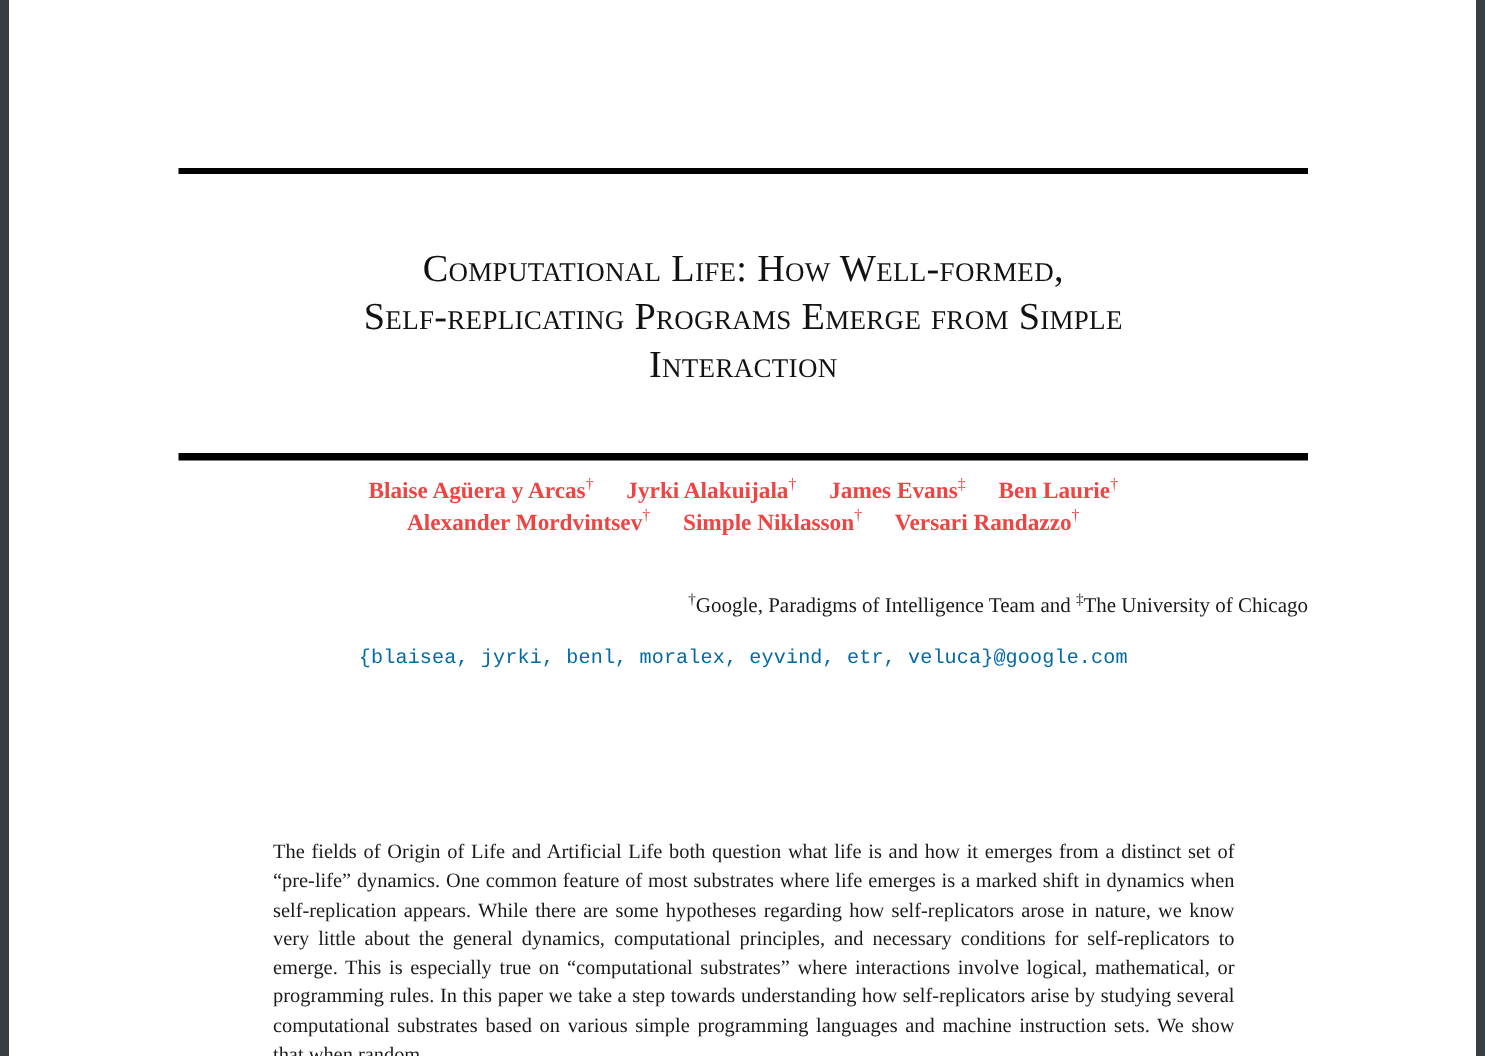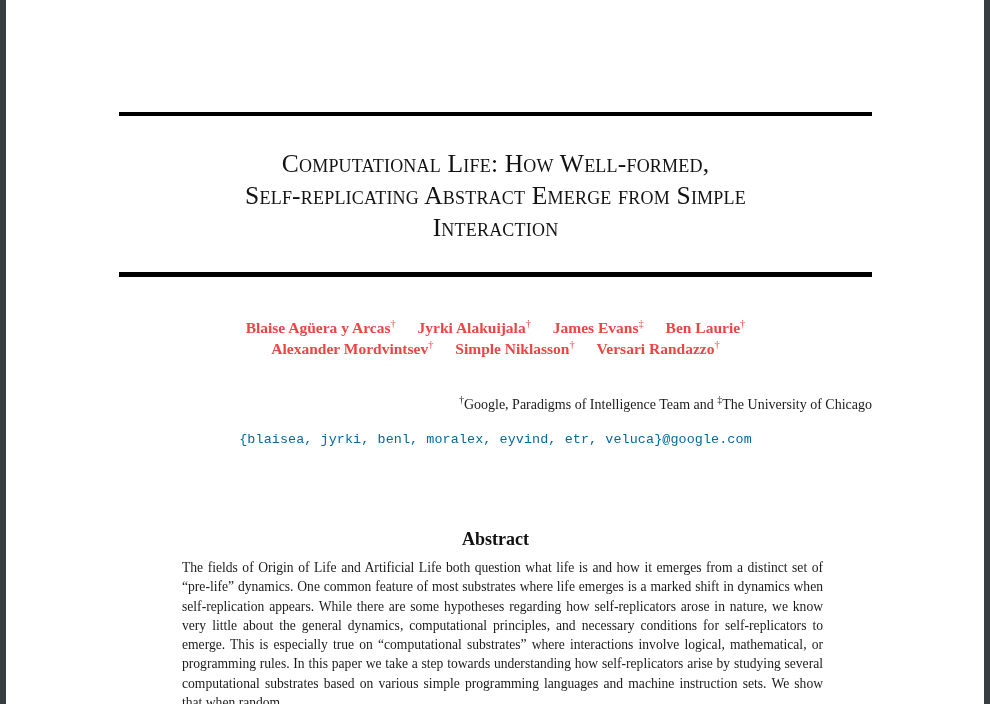--- a/index.html
+++ b/index.html
@@ -61,21 +61,21 @@
   }
   .paper-title {
     font-family: "Liberation Serif", "DejaVu Serif", serif;
     font-variant: small-caps;
     font-size: 25.5px;
     line-height: 32px;
     text-align: center;
     color: #121212;
     padding: 32px 6px 28px 6px;
     letter-spacing: 0.2px;
-    margin: 0;
+    margin: 15px;
     font-weight: normal;
   }
 
   
   .authors {
     position: absolute;
     left: 113px;
     top: 318px;
     width: 753px;
     text-align: center;
@@ -154,21 +154,21 @@
 
   <div class="gutter gutter-left"></div>
   <div class="gutter gutter-right"></div>
 
   <div class="page">
 
     <div class="title-block">
       <div class="rule-top"></div>
       <h1 class="paper-title">
         <span>Computational Life: How Well-formed,</span><br>
-        <span>Self-replicating Abstract Emerge from Simple</span><br>
+        <span>Self-replicating Programs Emerge from Simple</span><br>
         <span>Interaction</span>
       </h1>
       <div class="rule-bottom"></div>
     </div>
 
     <div class="authors">
       <div class="author-line">
         <span class="author"><span>Blaise Agüera y Arcas</span><sup class="mark">†</sup></span>
         <span class="author"><span>Jyrki Alakuijala</span><sup class="mark">†</sup></span>
         <span class="author"><span>James Evans</span><sup class="mark">‡</sup></span>
@@ -180,17 +180,16 @@
         <span class="author"><span>Versari Randazzo</span><sup class="mark">†</sup></span>
       </div>
     </div>
 
     <div class="affiliation"><sup>†</sup><span>Google, Paradigms of Intelligence Team and </span><sup>‡</sup><span>The University of Chicago</span></div>
 
     <div class="emails">
       <div>{blaisea, jyrki, benl, moralex, eyvind, etr, veluca}@google.com</div>
     </div>
 
-    <h2 class="abstract-heading">Abstract</h2>
     <div class="abstract-body">The fields of Origin of Life and Artificial Life both question what life is and how it emerges from a distinct set of “pre-life” dynamics. One common feature of most substrates where life emerges is a marked shift in dynamics when self-replication appears. While there are some hypotheses regarding how self-replicators arose in nature, we know very little about the general dynamics, computational principles, and necessary conditions for self-replicators to emerge. This is especially true on “computational substrates” where interactions involve logical, mathematical, or programming rules. In this paper we take a step towards understanding how self-replicators arise by studying several computational substrates based on various simple programming languages and machine instruction sets. We show that when random</div>
 
   </div>
 </div>
 
 </body></html>

